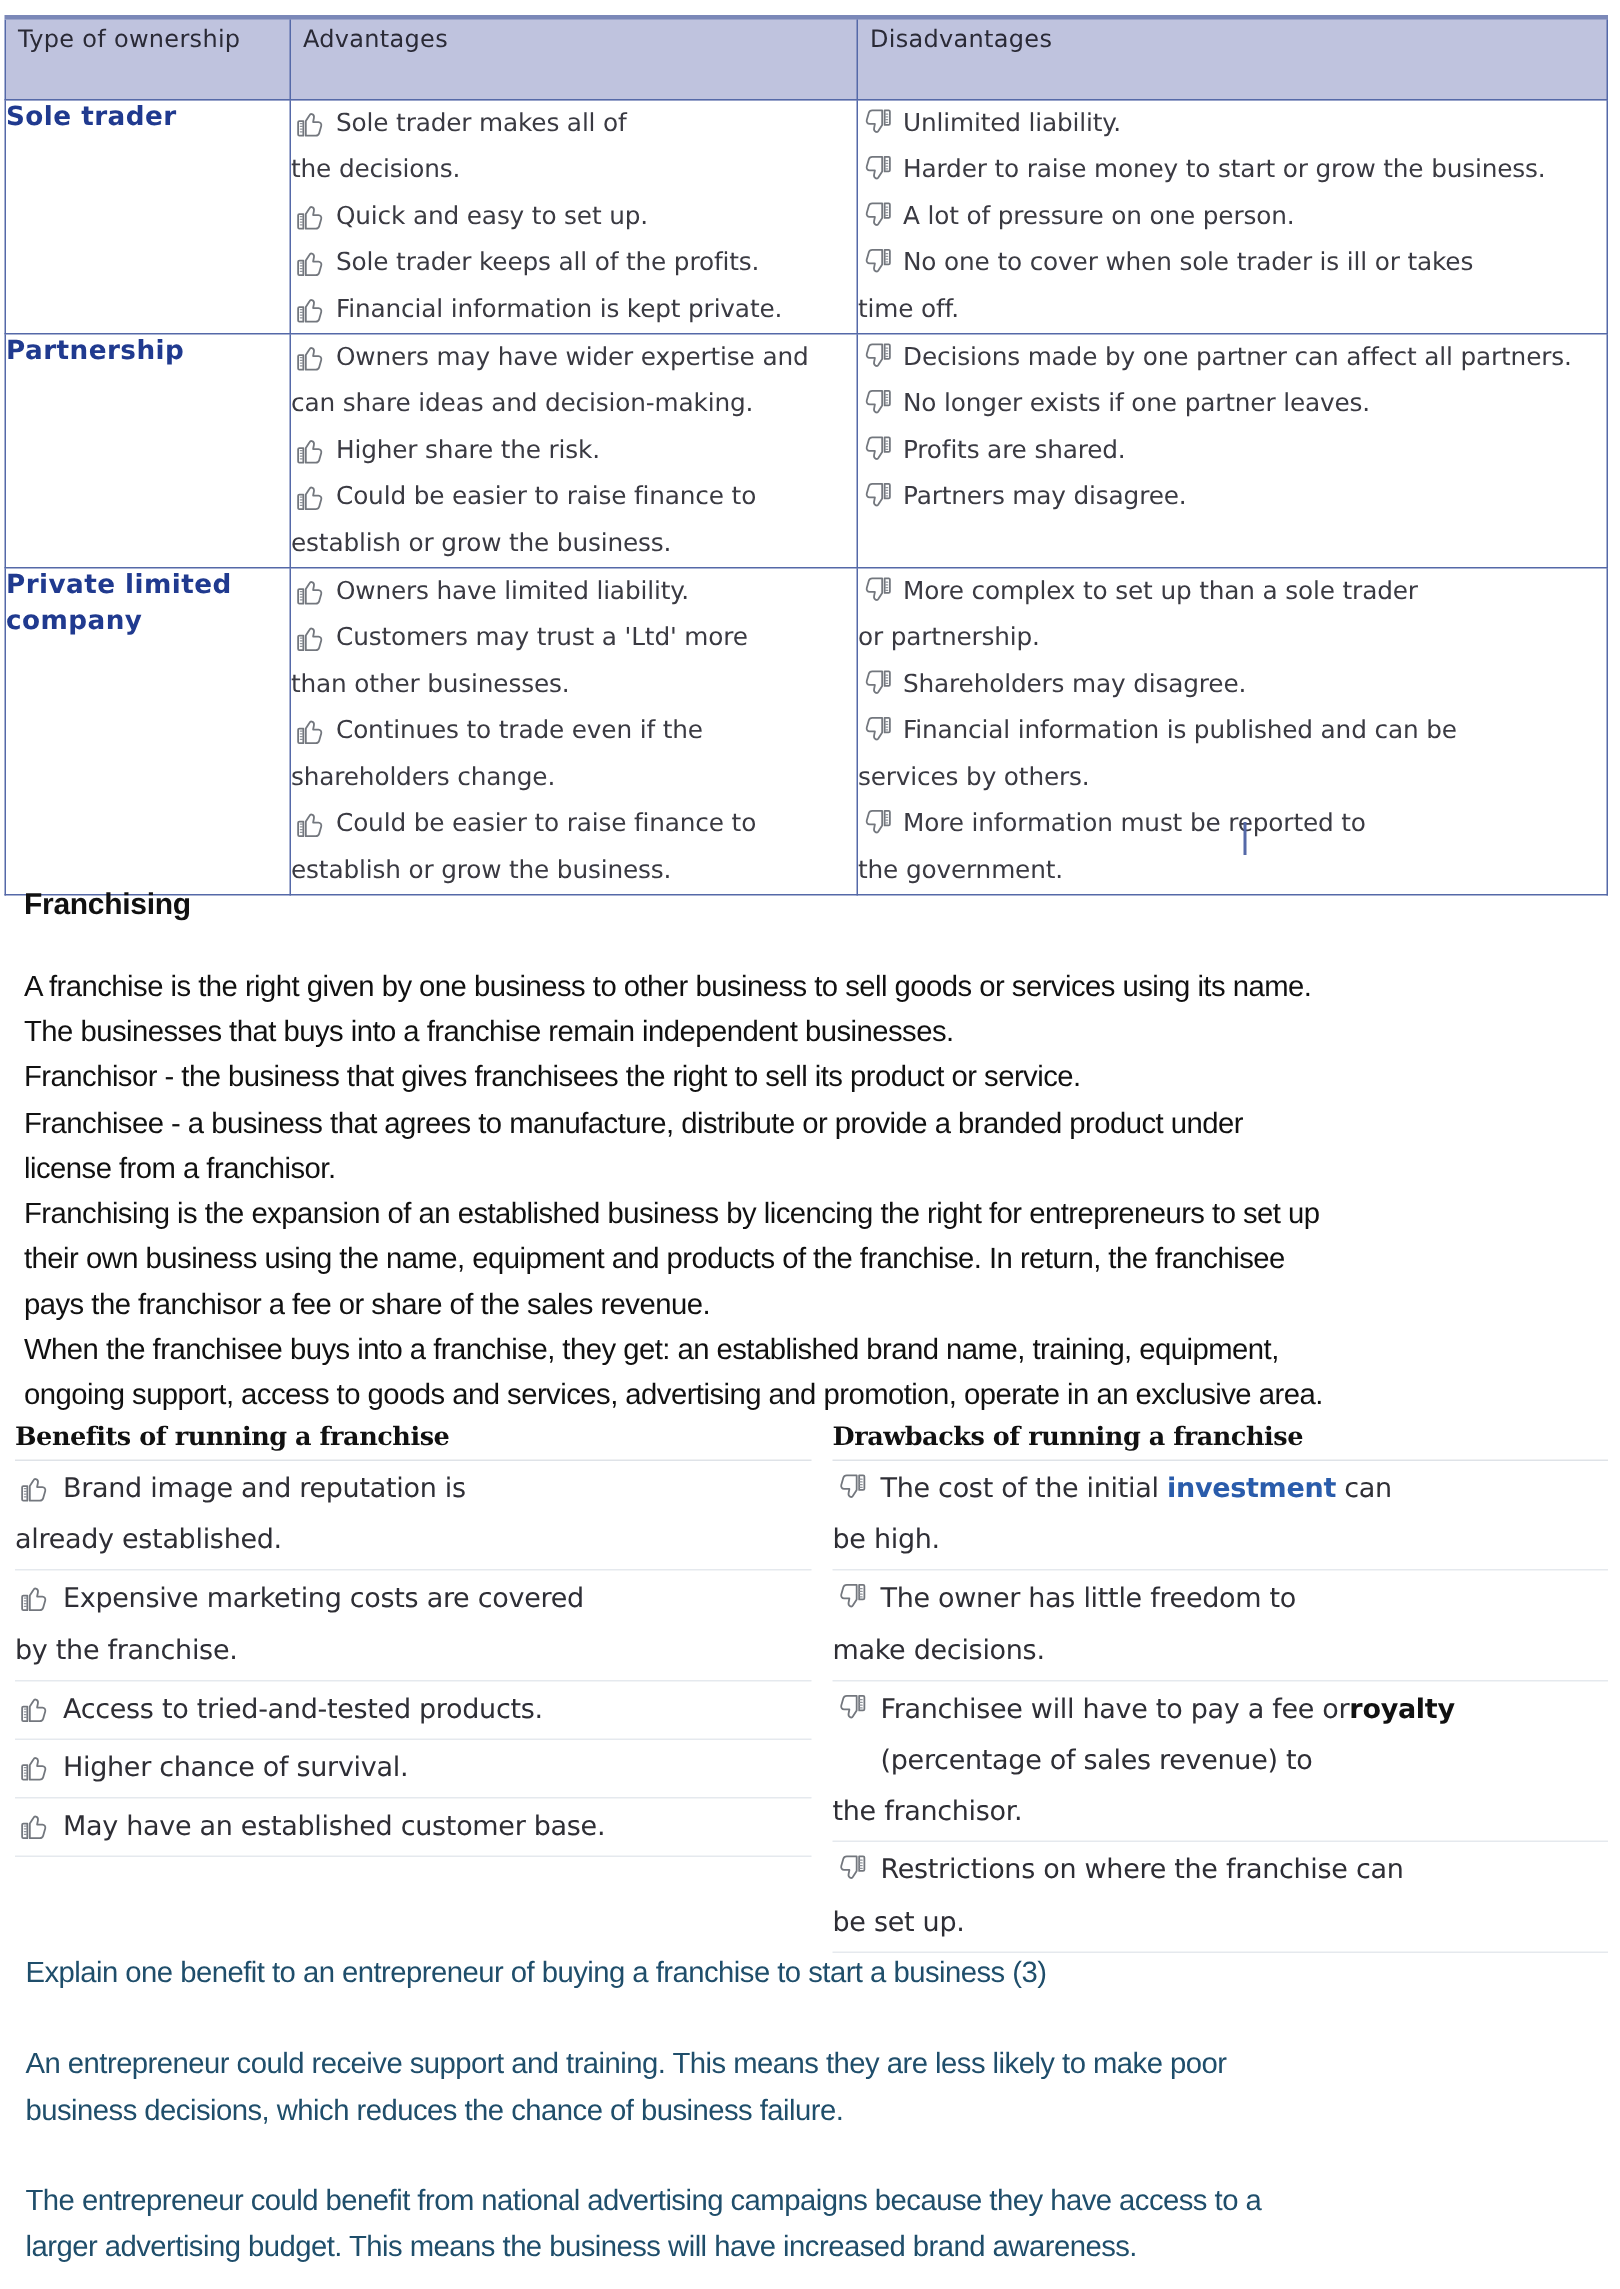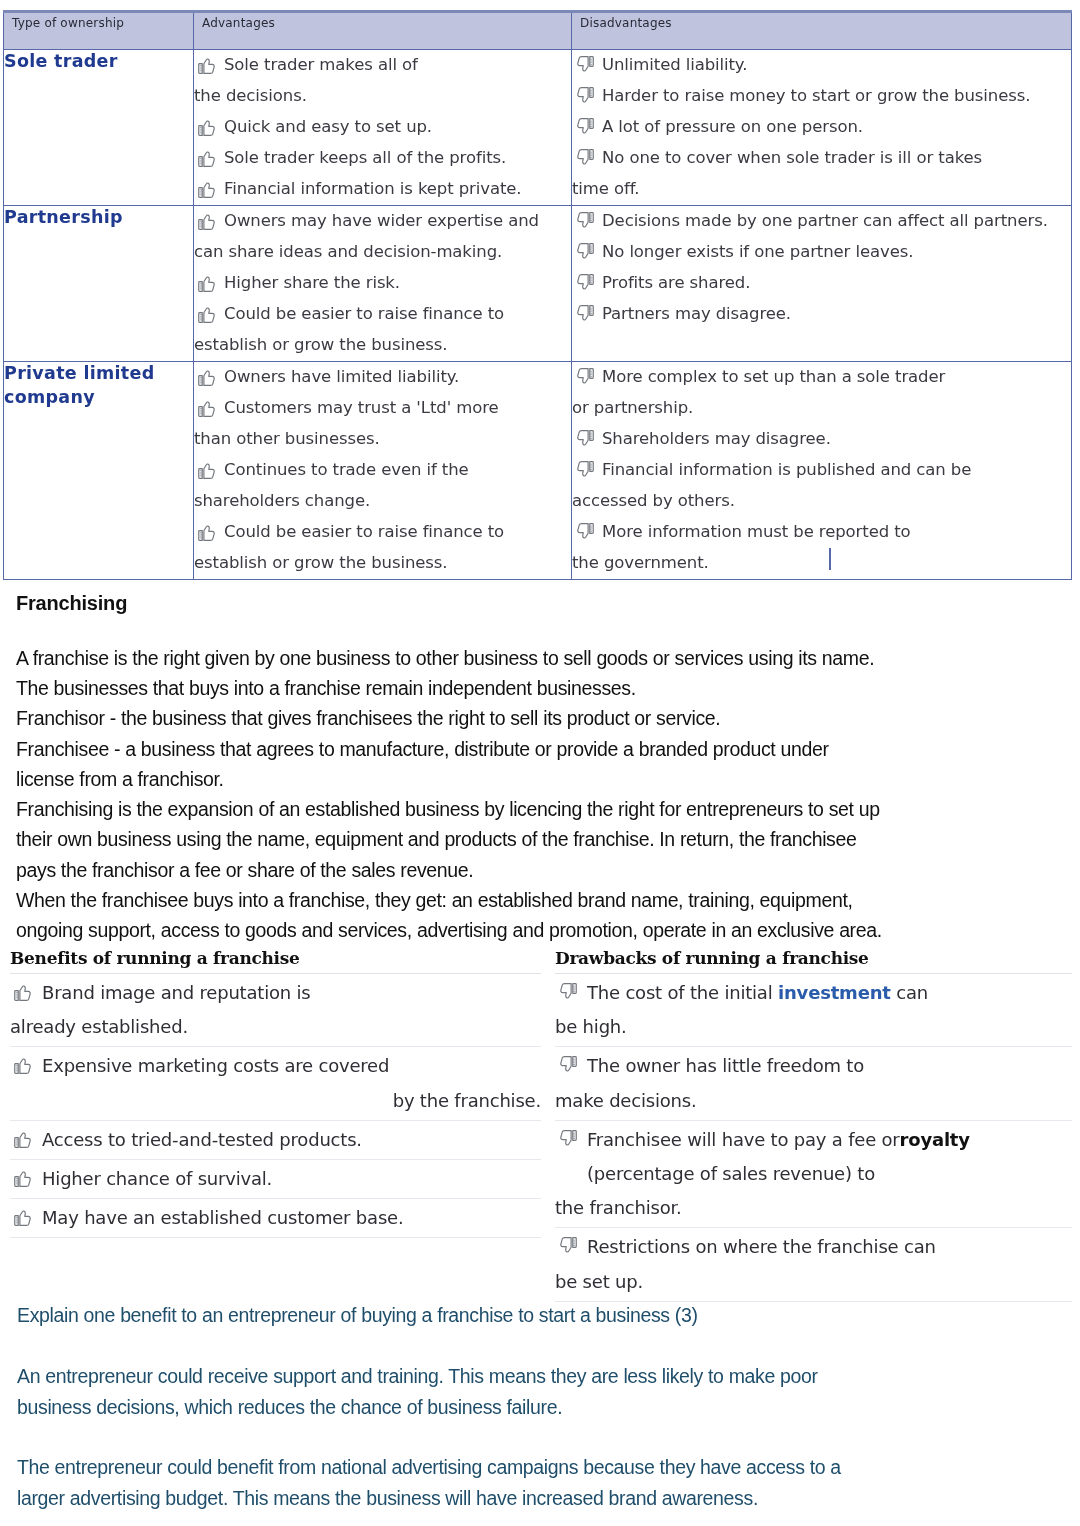--- a/index.html
+++ b/index.html
@@ -36,23 +36,23 @@
     border: 1.5px solid #5569a8;
     vertical-align: top;
     padding: 0;
   }
   table.ownership thead th {
     background: #bfc3de;
     border-top: 3px solid #7b88b8;
     height: 30px;
     text-align: left;
     font-weight: normal;
-    font-size: 12px;
+    font-size: 16px;
     color: #2a2a36;
-    padding: 3px 0 3px 8px;
+    padding: 3px 0 20px 8px;
     font-family: "DejaVu Sans", sans-serif;
     letter-spacing: 0.2px;
   }
   .col-type   { width: 190px; }
   .col-adv    { width: 378px; }
   .col-dis    { width: 500px; }
 
   td.type-cell {
     padding: 10px 8px 8px 8px;
     font-weight: bold;
@@ -411,21 +411,21 @@
                   </svg>
                 </span><span>Shareholders may disagree.</span></li>
               <li><span class="hand">
                   <svg viewBox="0 0 24 24" width="22" height="22">
                     <g transform="rotate(180 12 12)">
                       <path d="M8.6 21.2h7.2c1.2 0 2.2-.7 2.5-1.8l1.5-5.3c.4-1.4-.6-2.8-2-2.8h-3.9l.6-3.1c.2-1.1-.3-2.2-1.3-2.6-.7-.3-1.5 0-1.9.7L8.6 10.6v10.6zM3.9 21.2h2.9V10.6H3.9c-.5 0-.9.4-.9.9v8.8c0 .5.4.9.9.9z" fill="none" stroke="#555a62" stroke-width="1.3" stroke-linejoin="round"></path>
                       <path d="M4.6 12.4h1.6M4.6 14.4h1.6M4.6 16.4h1.6M4.6 18.4h1.6" stroke="#777c85" stroke-width="0.9" stroke-linecap="round"></path>
                     </g>
                   </svg>
                 </span><span>Financial information is published and can be</span></li>
-              <li class="cont"><span>accessed by others.</span></li>
+              <li class="cont"><span>services by others.</span></li>
               <li><span class="hand">
                   <svg viewBox="0 0 24 24" width="22" height="22">
                     <g transform="rotate(180 12 12)">
                       <path d="M8.6 21.2h7.2c1.2 0 2.2-.7 2.5-1.8l1.5-5.3c.4-1.4-.6-2.8-2-2.8h-3.9l.6-3.1c.2-1.1-.3-2.2-1.3-2.6-.7-.3-1.5 0-1.9.7L8.6 10.6v10.6zM3.9 21.2h2.9V10.6H3.9c-.5 0-.9.4-.9.9v8.8c0 .5.4.9.9.9z" fill="none" stroke="#555a62" stroke-width="1.3" stroke-linejoin="round"></path>
                       <path d="M4.6 12.4h1.6M4.6 14.4h1.6M4.6 16.4h1.6M4.6 18.4h1.6" stroke="#777c85" stroke-width="0.9" stroke-linecap="round"></path>
                     </g>
                   </svg>
                 </span><span>More information must be reported to</span></li>
               <li class="cont"><span>the government.</span></li>
             </ul>
@@ -464,21 +464,21 @@
               </g>
             </svg>
           </span><span>Brand image and reputation is</span><div style="padding-left: 0px; margin-left: -32px;">already established.</div></li>
         <li><span class="hand">
             <svg viewBox="0 0 24 24" width="22" height="22">
               <g>
                 <path d="M8.6 21.2h7.2c1.2 0 2.2-.7 2.5-1.8l1.5-5.3c.4-1.4-.6-2.8-2-2.8h-3.9l.6-3.1c.2-1.1-.3-2.2-1.3-2.6-.7-.3-1.5 0-1.9.7L8.6 10.6v10.6zM3.9 21.2h2.9V10.6H3.9c-.5 0-.9.4-.9.9v8.8c0 .5.4.9.9.9z" fill="none" stroke="#555a62" stroke-width="1.3" stroke-linejoin="round"></path>
                 <path d="M4.6 12.4h1.6M4.6 14.4h1.6M4.6 16.4h1.6M4.6 18.4h1.6" stroke="#777c85" stroke-width="0.9" stroke-linecap="round"></path>
               </g>
             </svg>
-          </span><span>Expensive marketing costs are covered</span><div style="padding-left: 0px; margin-left: -32px; text-align: right;">by the franchise.</div></li>
+          </span><span>Expensive marketing costs are covered</span><div style="padding-left: 0px; margin-left: -32px;">by the franchise.</div></li>
         <li><span class="hand">
             <svg viewBox="0 0 24 24" width="22" height="22">
               <g>
                 <path d="M8.6 21.2h7.2c1.2 0 2.2-.7 2.5-1.8l1.5-5.3c.4-1.4-.6-2.8-2-2.8h-3.9l.6-3.1c.2-1.1-.3-2.2-1.3-2.6-.7-.3-1.5 0-1.9.7L8.6 10.6v10.6zM3.9 21.2h2.9V10.6H3.9c-.5 0-.9.4-.9.9v8.8c0 .5.4.9.9.9z" fill="none" stroke="#555a62" stroke-width="1.3" stroke-linejoin="round"></path>
                 <path d="M4.6 12.4h1.6M4.6 14.4h1.6M4.6 16.4h1.6M4.6 18.4h1.6" stroke="#777c85" stroke-width="0.9" stroke-linecap="round"></path>
               </g>
             </svg>
           </span><span>Access to tried-and-tested products.</span></li>
         <li><span class="hand">
             <svg viewBox="0 0 24 24" width="22" height="22">

